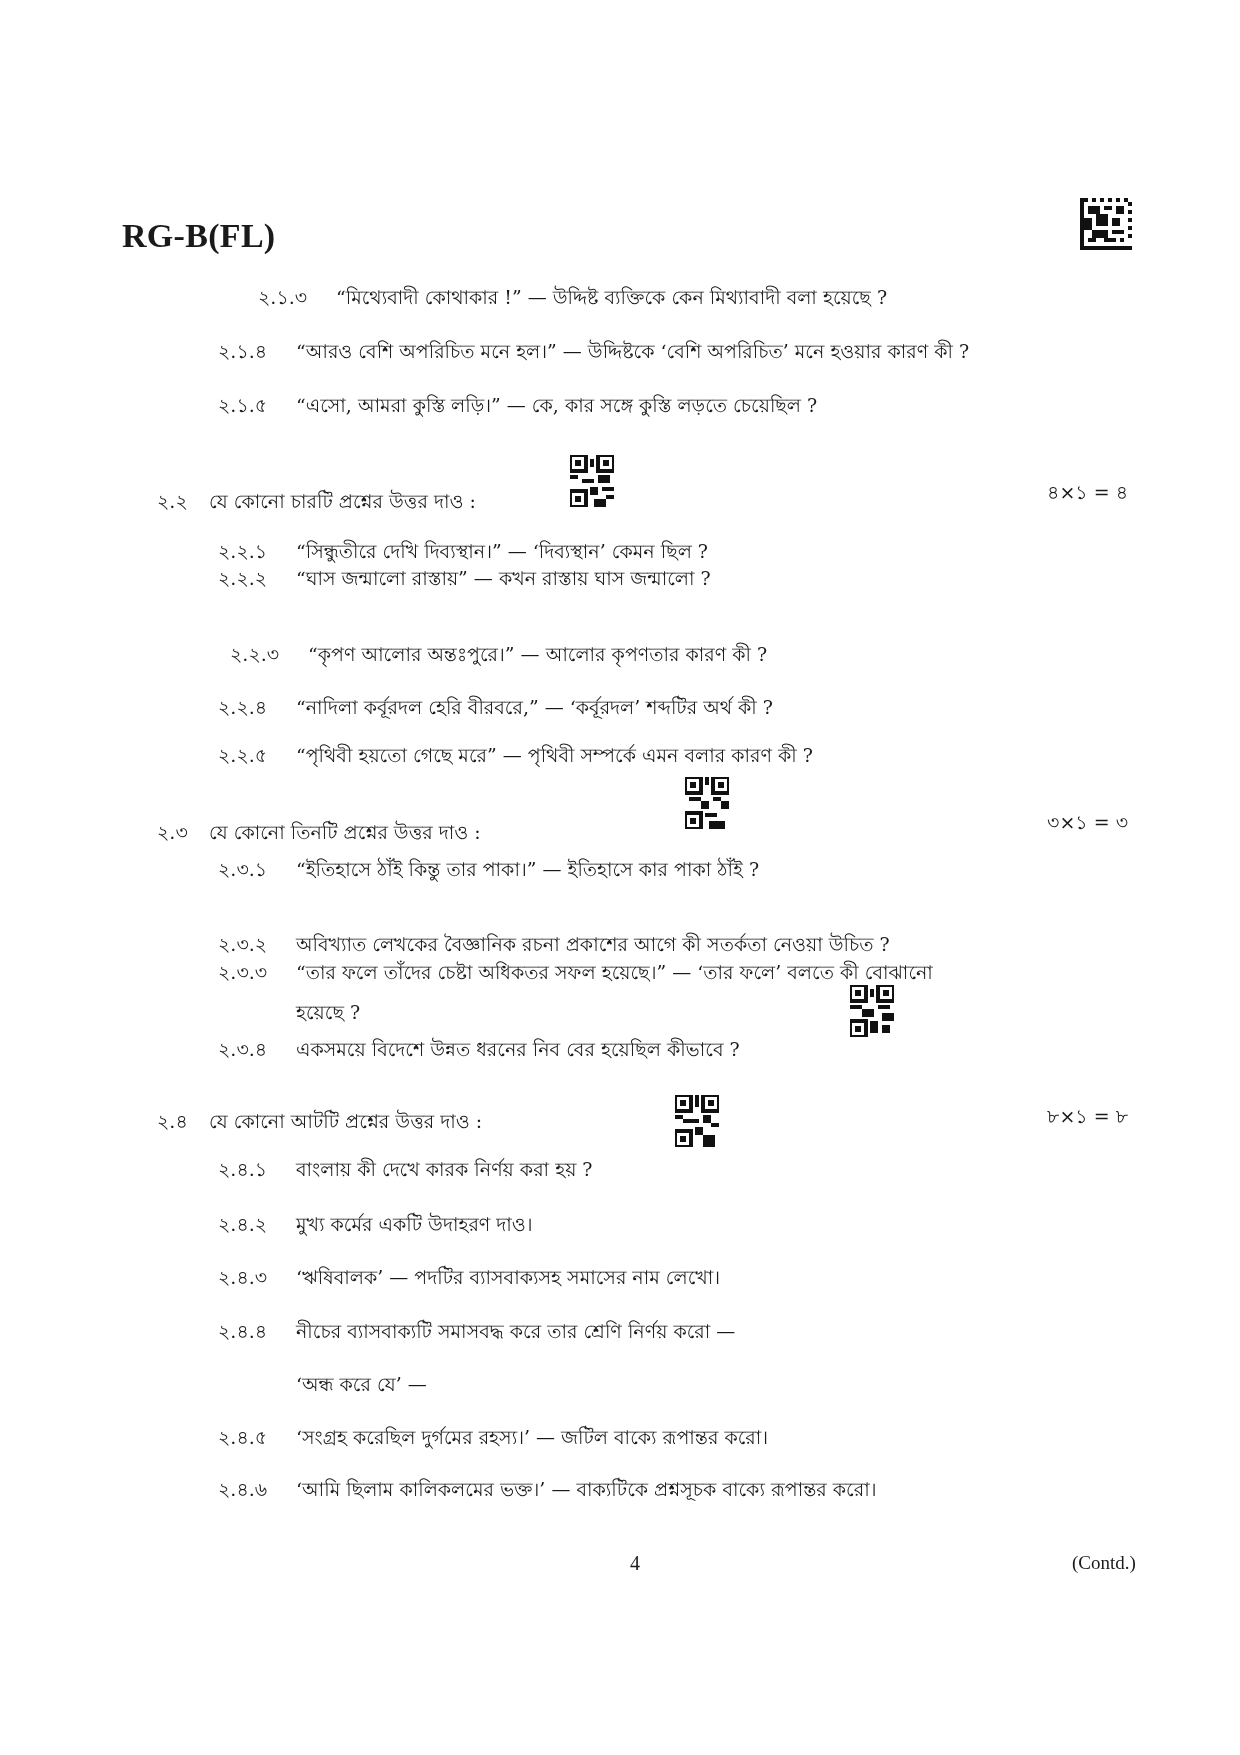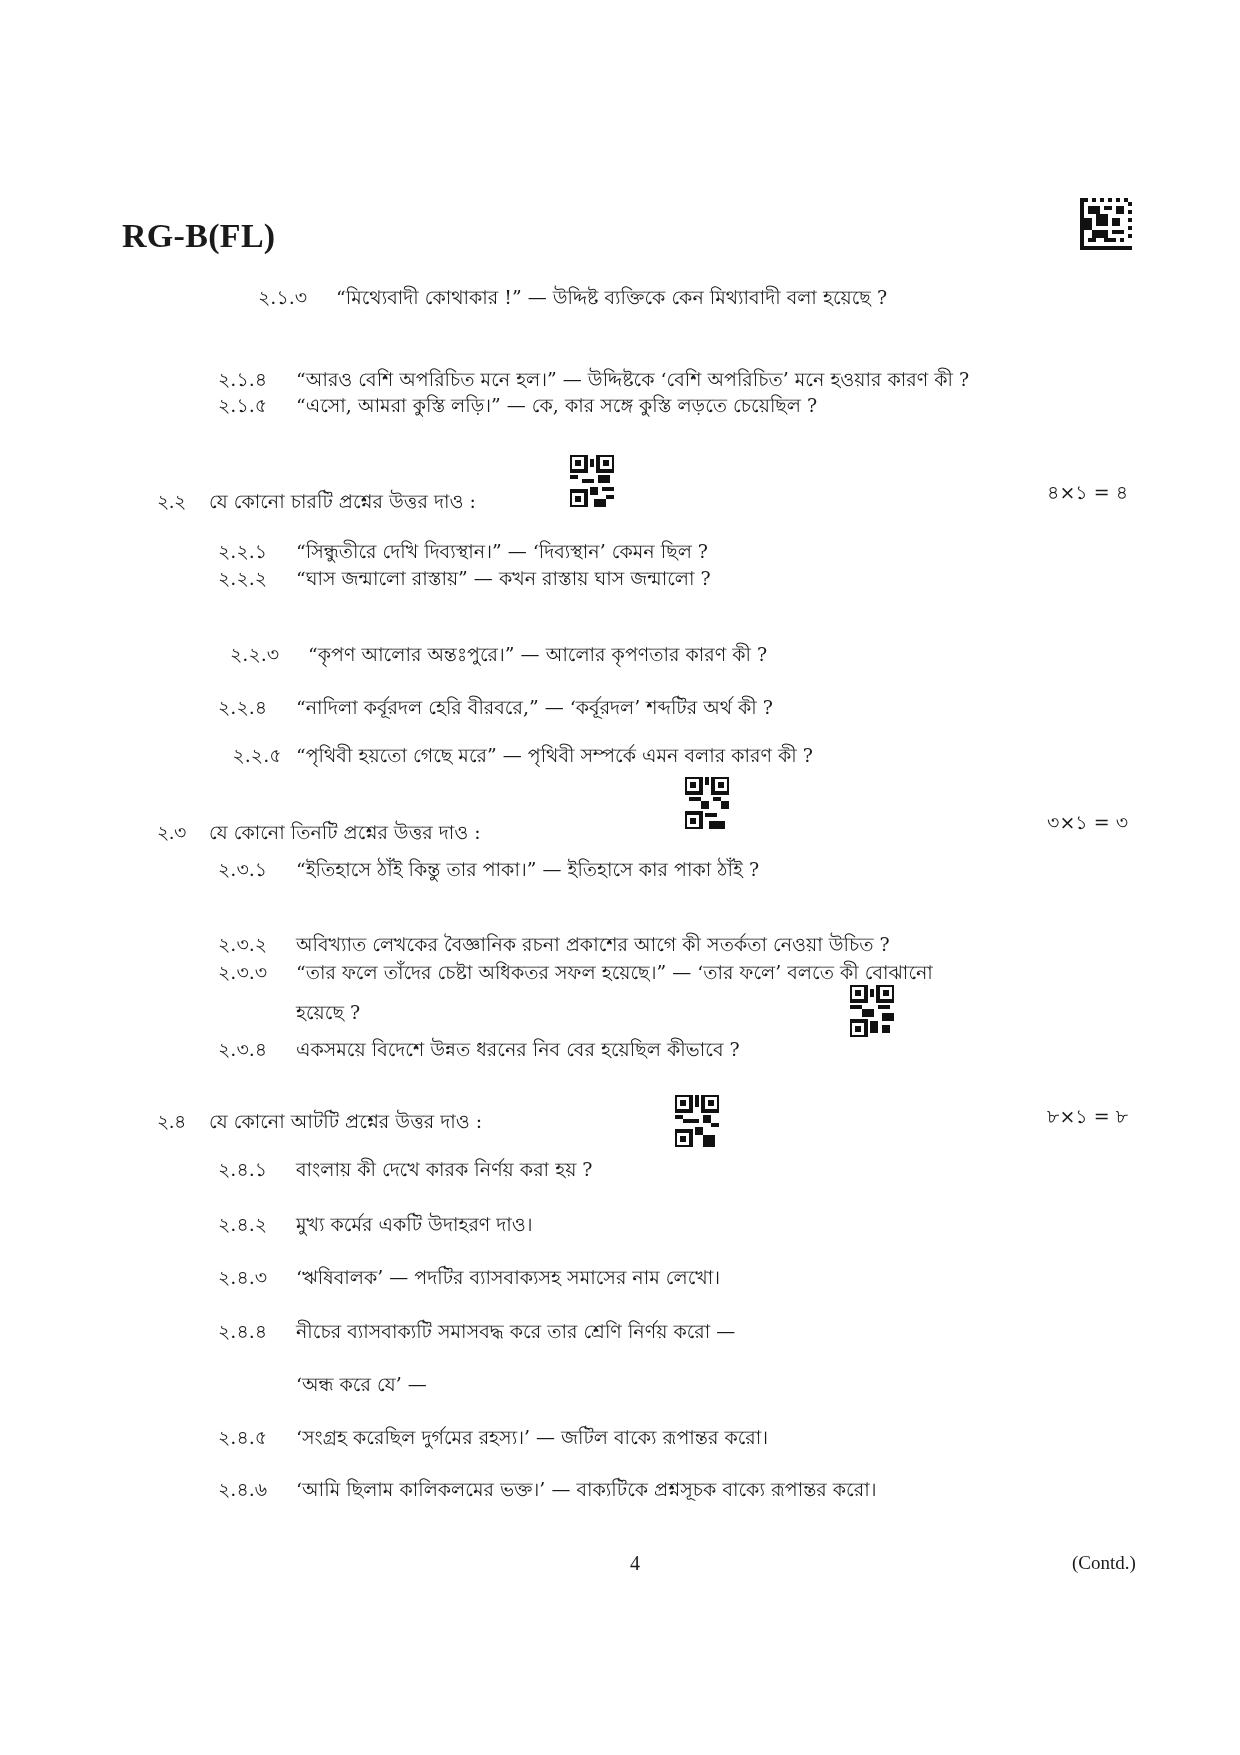--- a/index.html
+++ b/index.html
@@ -6,21 +6,21 @@
   body {
     width: 1240px; height: 1755px; background: #ffffff; position: relative;
     font-family: "DejaVu Serif", "Liberation Serif", serif; color: #1a1a1a;
     overflow: hidden;
   }
   .abs { position: absolute; }
   .code { font-family: "Liberation Serif", serif; font-weight: bold; font-size: 34px; left: 122px; top: 217px; letter-spacing: 0.3px; }
   .dm { left: 1080px; top: 198px; width: 52px; height: 52px; }
   .line { font-size: 19px; white-space: nowrap; line-height: 1; }
   .num { display: inline-block; width: 78px; }
-  .secnum { display: inline-block; width: 52px; font-family: Liberation Serif, serif; }
+  .secnum { display: inline-block; width: 52px; }
   .sec { left: 157px; font-size: 19px; white-space: nowrap; }
   .marks { font-size: 19px; white-space: nowrap; right: 112px; }
   b { font-weight: normal; }
   .qr { width: 44px; height: 52px; }
   .footer-page { font-family: "Liberation Serif", serif; font-size: 20px; left: 630px; top: 1552px; }
   .footer-contd { font-family: "Liberation Serif", serif; font-size: 19px; left: 1072px; top: 1552px; }
 </style>
 </head>
 <body>
 
@@ -48,21 +48,21 @@
   <rect x="3" y="8" width="4" height="2" fill="#111"></rect>
     <rect x="8" y="8" width="3" height="1" fill="#111"></rect>
     <rect x="2" y="10" width="2" height="1" fill="#111"></rect>
     <rect x="6" y="10" width="3" height="1" fill="#111"></rect>
     <rect x="10" y="10" width="1" height="1" fill="#111"></rect>
 </svg>
 
 <div class="abs line" style="left:218px; top:288px;margin-left:40px;">
   <span class="num">২.১.৩</span><span>“মিথ্যেবাদী কোথাকার !” — উদ্দিষ্ট ব্যক্তিকে কেন মিথ্যাবাদী বলা হয়েছে ?</span>
 </div>
-<div class="abs line" style="left:218px; top:342px;margin-top:28px;">
+<div class="abs line" style="left:218px; top:342px;">
   <span class="num">২.১.৪</span><span>“আরও বেশি অপরিচিত মনে হল।” — উদ্দিষ্টকে ‘বেশি অপরিচিত’ মনে হওয়ার কারণ কী ?</span>
 </div>
 <div class="abs line" style="left:218px; top:396px;">
   <span class="num">২.১.৫</span><span>“এসো, আমরা কুস্তি লড়ি।” — কে, কার সঙ্গে কুস্তি লড়তে চেয়েছিল ?</span>
 </div>
 
 <div class="abs sec" style="top:487px;">
   <span class="secnum">২.২</span><span>যে কোনো </span><b>চারটি</b><span> প্রশ্নের উত্তর দাও :</span>
 </div>
 <svg class="abs qr" style="left:570px; top:455px;" viewBox="0 0 11 13" shape-rendering="crispEdges">
@@ -88,21 +88,21 @@
 </div>
 <div class="abs line" style="left:218px; top:561px;margin-top:8px;">
   <span class="num">২.২.২</span><span>“ঘাস জন্মালো রাস্তায়” — কখন রাস্তায় ঘাস জন্মালো ?</span>
 </div>
 <div class="abs line" style="left:218px; top:645px;margin-left:12px;">
   <span class="num">২.২.৩</span><span>“কৃপণ আলোর অন্তঃপুরে।” — আলোর কৃপণতার কারণ কী ?</span>
 </div>
 <div class="abs line" style="left:218px; top:698px;">
   <span class="num">২.২.৪</span><span>“নাদিলা কর্বূরদল হেরি বীরবরে,” — ‘কর্বূরদল’ শব্দটির অর্থ কী ?</span>
 </div>
-<div class="abs line" style="left:218px; top:746px;text-align:center;">
+<div class="abs line" style="left:218px; top:746px;">
   <span class="num">২.২.৫</span><span>“পৃথিবী হয়তো গেছে মরে” — পৃথিবী সম্পর্কে এমন বলার কারণ কী ?</span>
 </div>
 
 <div class="abs sec" style="top:818px;">
   <span class="secnum">২.৩</span><span>যে কোনো </span><b>তিনটি</b><span> প্রশ্নের উত্তর দাও :</span>
 </div>
 <svg class="abs qr" style="left:685px; top:777px;" viewBox="0 0 11 13" shape-rendering="crispEdges">
   <rect x="0" y="0" width="4" height="4" fill="none" stroke="#111" stroke-width="0.8"></rect>
     <rect x="1.3" y="1.3" width="1.4" height="1.4" fill="#111"></rect>
   <rect x="7" y="0" width="4" height="4" fill="none" stroke="#111" stroke-width="0.8"></rect>

